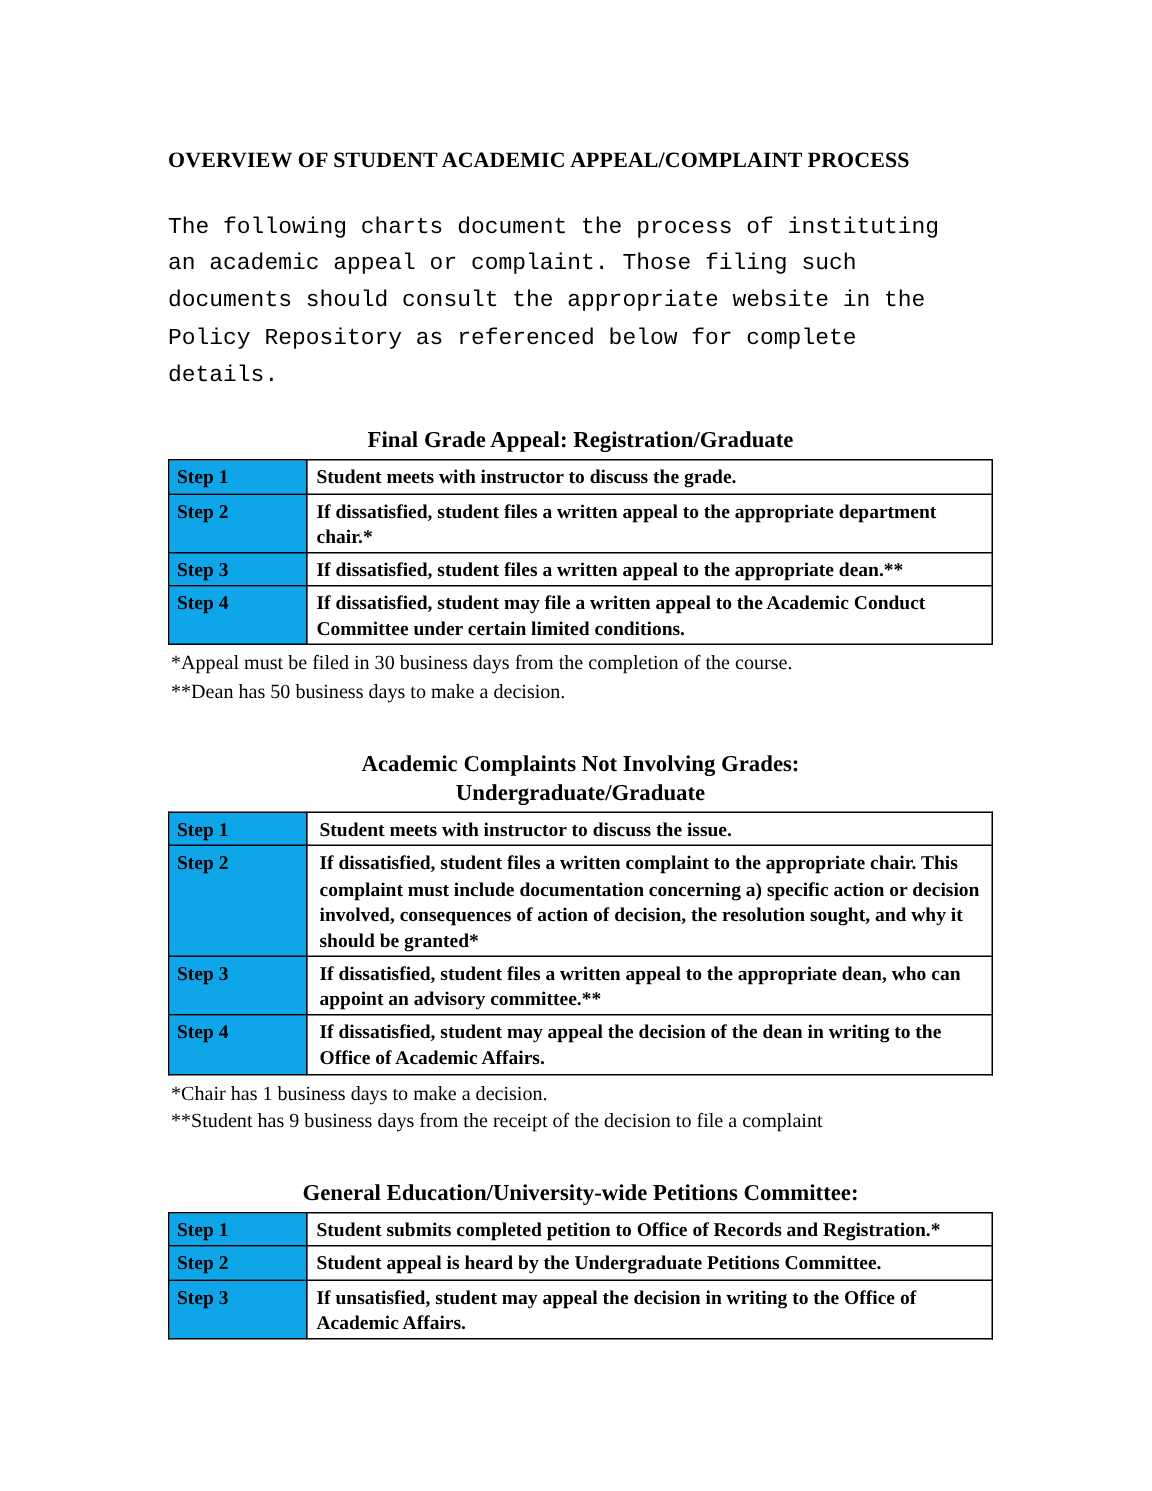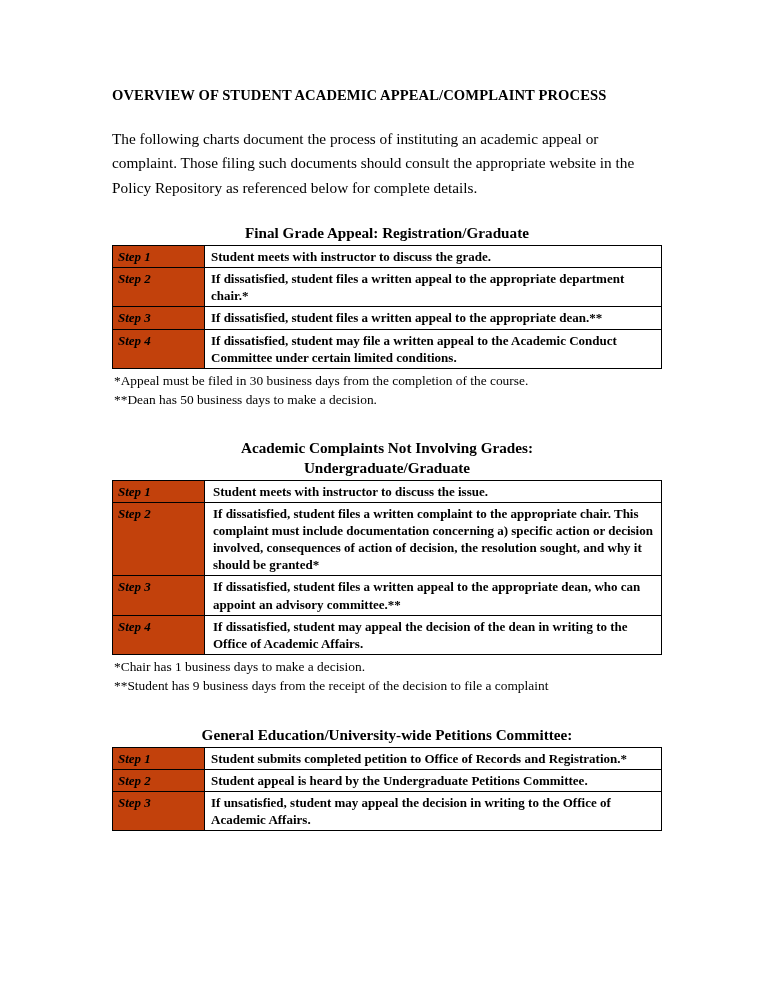--- a/index.html
+++ b/index.html
@@ -11,39 +11,40 @@
     width: 768px;
     height: 994px;
     font-family: "Liberation Serif", "DejaVu Serif", serif;
     color: #000000;
     position: relative;
     overflow: hidden;
   }
   .page {
     position: absolute;
     left: 112px;
-    top: 0;
+    top: 12px;
     width: 550px;
   }
 
   .doc-title {
     font-size: 14.6px;
     font-weight: bold;
     letter-spacing: 0.1px;
     margin: 0;
     padding-top: 87px;
     line-height: 1.2;
   }
 
   .intro {
     font-size: 15.3px;
     line-height: 1.62;
     margin: 0;
     padding-top: 22px;
     width: 533px;
+    font-family: Liberation Mono, monospace;
   }
 
   .section-heading {
     font-size: 15.2px;
     font-weight: bold;
     text-align: center;
     line-height: 1.26;
     width: 550px;
     margin: 0;
   }
@@ -60,23 +61,22 @@
   table.steps td {
     border: 1px solid #000000;
     font-size: 13.0px;
     font-weight: bold;
     line-height: 1.32;
     vertical-align: top;
     padding: 2px 4px 2px 5px;
   }
   table.steps td.step-label {
     width: 82px;
-    background: #c2410c;
+    background: #0ea5e9;
     white-space: nowrap;
-    font-style: italic;
   }
   table.steps td.step-text {
     padding-left: 6px;
   }
   table.steps.indent td.step-text {
     padding-left: 8px;
   }
   table.steps tr.soft-div td {
     border-top-color: #9a9a9a;
   }

